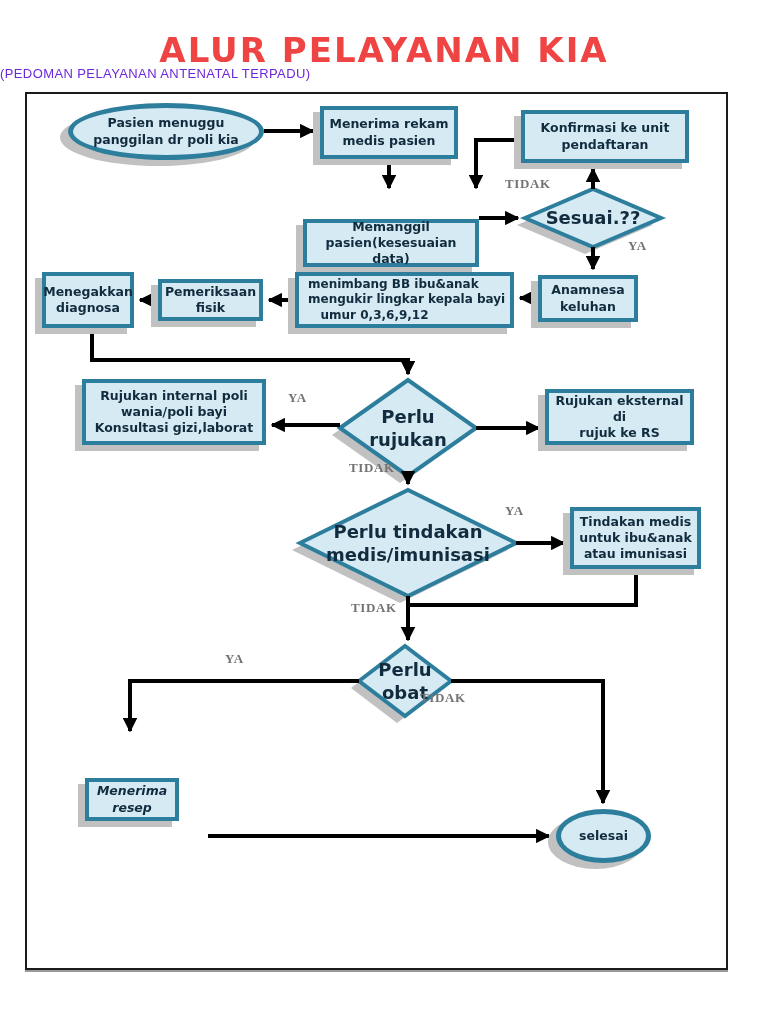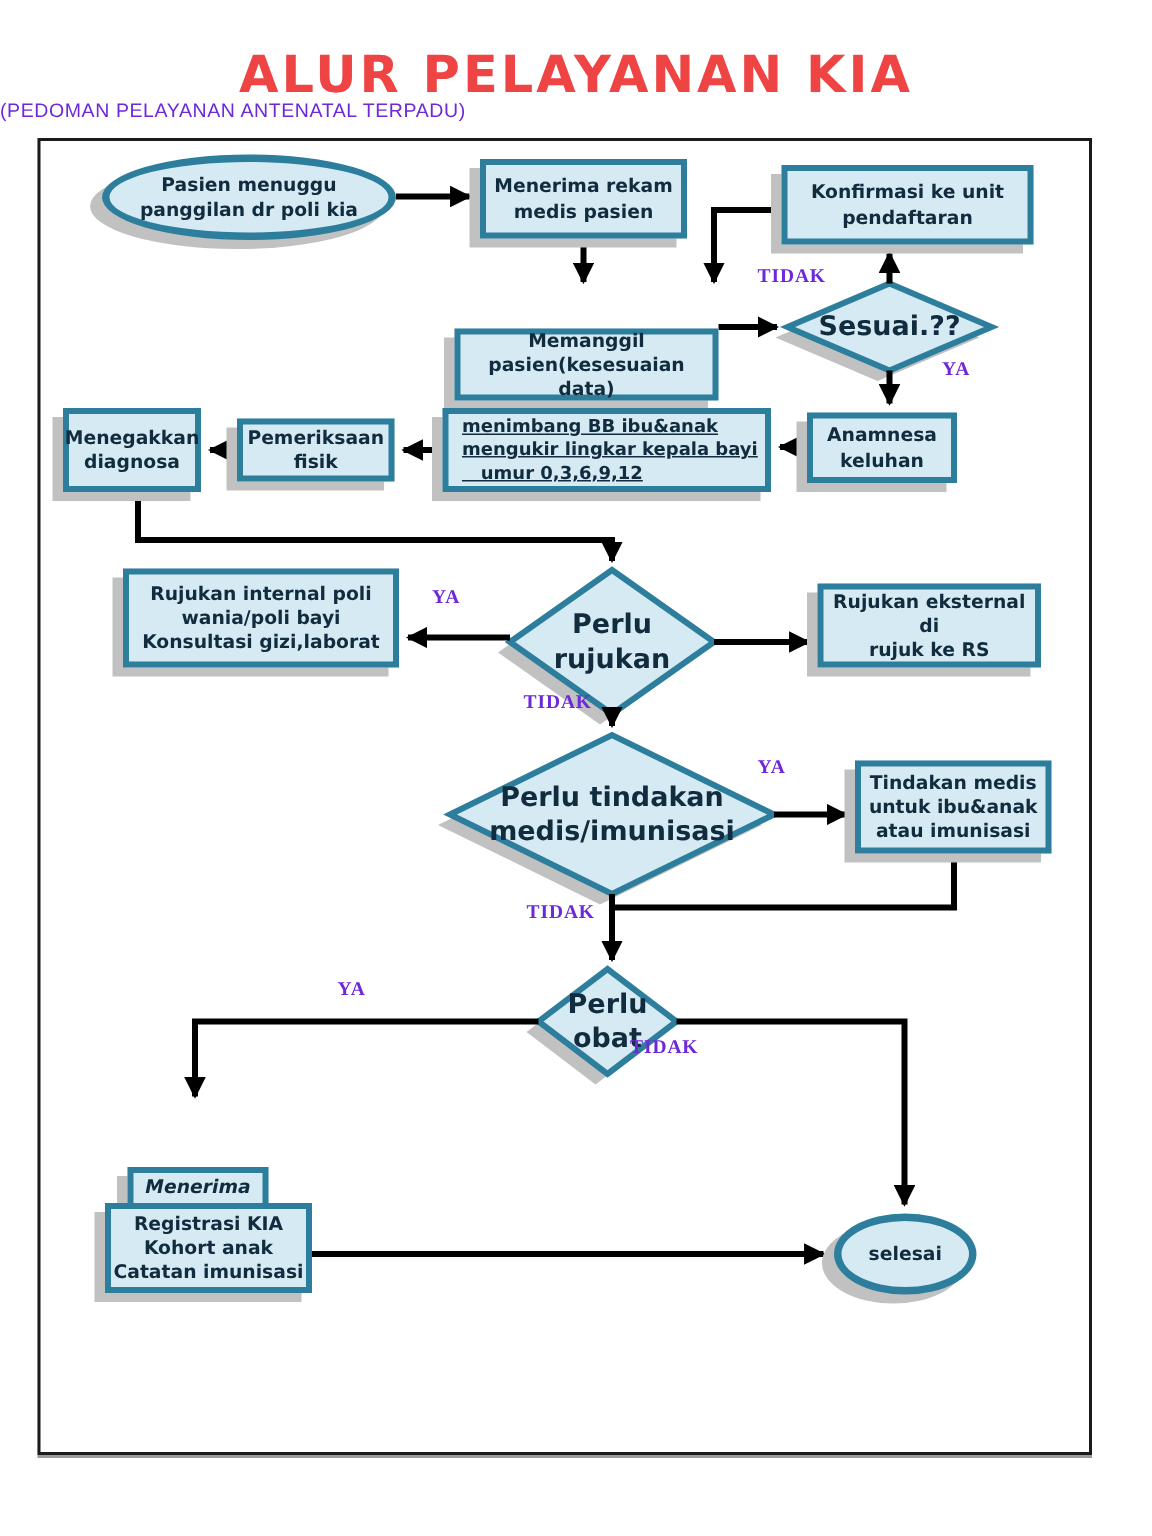--- a/index.html
+++ b/index.html
@@ -18,21 +18,21 @@
   .node{position:absolute;display:flex;align-items:center;justify-content:center;
         text-align:center;font-weight:bold;color:#102c3e;font-size:12.5px;line-height:1.3;
         white-space:pre-line;box-sizing:border-box;}
   .box{background:#d6eaf3;border:4px solid #2d7e9c;box-shadow:-7px 6px 0 #c1c1c1;}
   .oval{background:#d6eaf3;border:5px solid #2d7e9c;border-radius:50%;
         box-shadow:-8px 6px 0 #c1c1c1;}
   .dlabel{position:absolute;display:flex;align-items:center;justify-content:center;
           text-align:center;font-weight:bold;color:#102c3e;font-size:18px;line-height:1.3;
           white-space:pre-line;background:transparent;}
   .elabel{position:absolute;font-family:"Liberation Serif","DejaVu Serif",serif;
-          font-weight:bold;font-size:13px;letter-spacing:0.6px;color:#6d28d9;white-space:nowrap;}
+          font-weight:bold;font-size:13px;letter-spacing:0.6px;color:#737373;white-space:nowrap;}
   .left-text{justify-content:flex-start;text-align:left;padding-left:9px;}
 </style>
 </head>
 <body>
 
 <div class="page">
 
   <div class="title">ALUR PELAYANAN KIA</div>
   <div class="subtitle">(PEDOMAN PELAYANAN ANTENATAL TERPADU)</div>
 
@@ -93,21 +93,21 @@
 pendaftaran</div>
 
   <div class="node box" style="left:303px;top:195px;width:176px;height:48px;margin-top:24px;">Memanggil
 pasien(kesesuaian data)</div>
 
   <div class="dlabel" style="left:543px;top:203px;width:100px;height:30px;">Sesuai.??</div>
 
   <div class="node box" style="left:538px;top:275px;width:100px;height:47px;">Anamnesa
 keluhan</div>
 
-  <div class="node box left-text" style="left:295px;top:272px;width:219px;height:56px;font-size:12px;text-decoration:underline;">menimbang BB ibu&amp;anak
+  <div class="node box left-text" style="left:295px;top:272px;width:219px;height:56px;font-size:12px;">menimbang BB ibu&amp;anak
 mengukir lingkar kepala bayi
 &nbsp;&nbsp;&nbsp;umur 0,3,6,9,12</div>
 
   <div class="node box" style="left:158px;top:279px;width:105px;height:42px;">Pemeriksaan
 fisik</div>
 
   <div class="node box" style="left:42px;top:272px;width:92px;height:56px;">Menegakkan
 diagnosa</div>
 
   <div class="dlabel" style="left:358px;top:408px;width:100px;height:40px;">Perlu
@@ -126,23 +126,20 @@
   <div class="node box" style="left:570px;top:507px;width:131px;height:62px;">Tindakan medis
 untuk ibu&amp;anak
 atau imunisasi</div>
 
   <div class="dlabel" style="left:365px;top:661px;width:80px;height:40px;">Perlu
 obat</div>
 
   <div class="node box" style="left:85px;top:778px;width:94px;height:43px;font-style:italic;">Menerima
 resep</div>
 
-  <div class="node box" style="left:70px;top:802px;width:138px;height:60px;">Registrasi KIA
-Kohort anak
-Catatan imunisasi</div>
 
   <div class="node oval" style="left:556px;top:809px;width:95px;height:54px;">selesai</div>
 
   <div class="elabel" style="left:505px;top:176px;">TIDAK</div>
   <div class="elabel" style="left:628px;top:238px;">YA</div>
   <div class="elabel" style="left:288px;top:390px;">YA</div>
   <div class="elabel" style="left:349px;top:460px;">TIDAK</div>
   <div class="elabel" style="left:505px;top:503px;">YA</div>
   <div class="elabel" style="left:351px;top:600px;">TIDAK</div>
   <div class="elabel" style="left:225px;top:651px;">YA</div>

